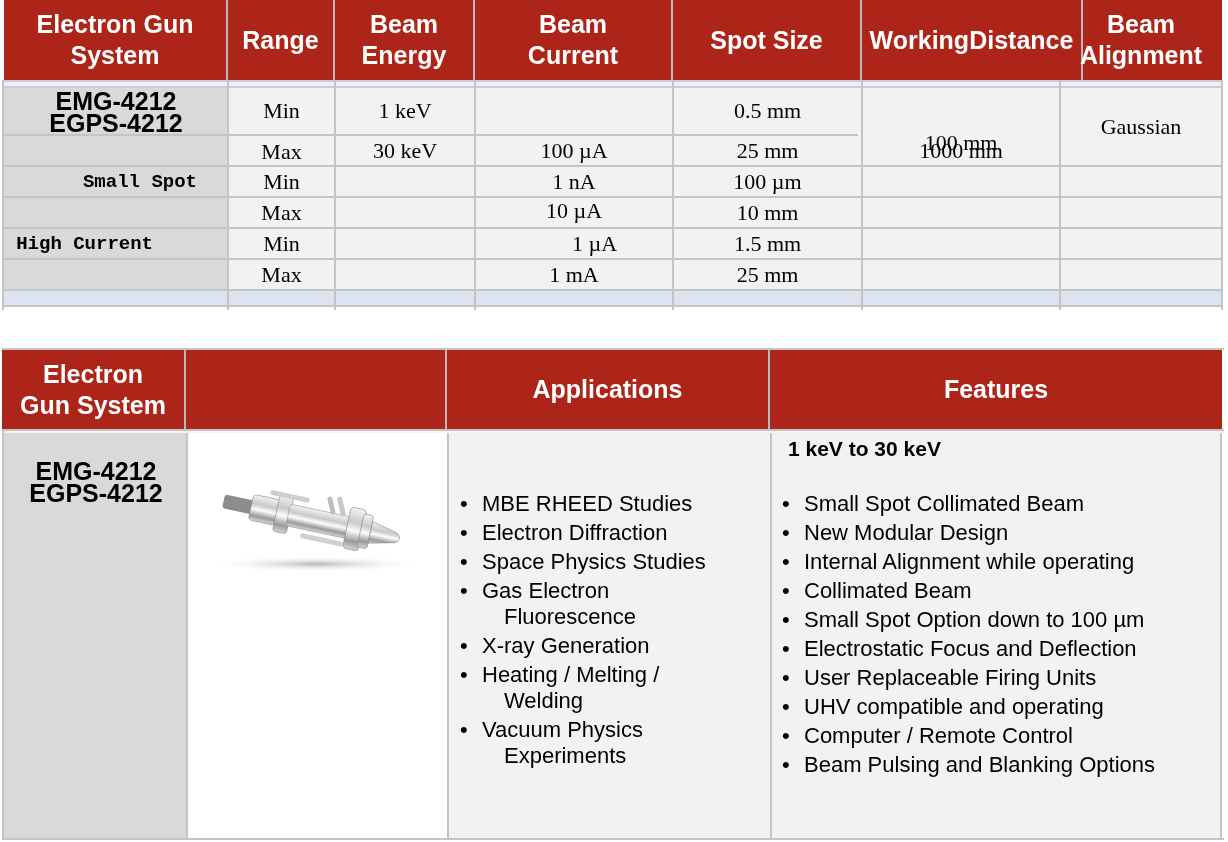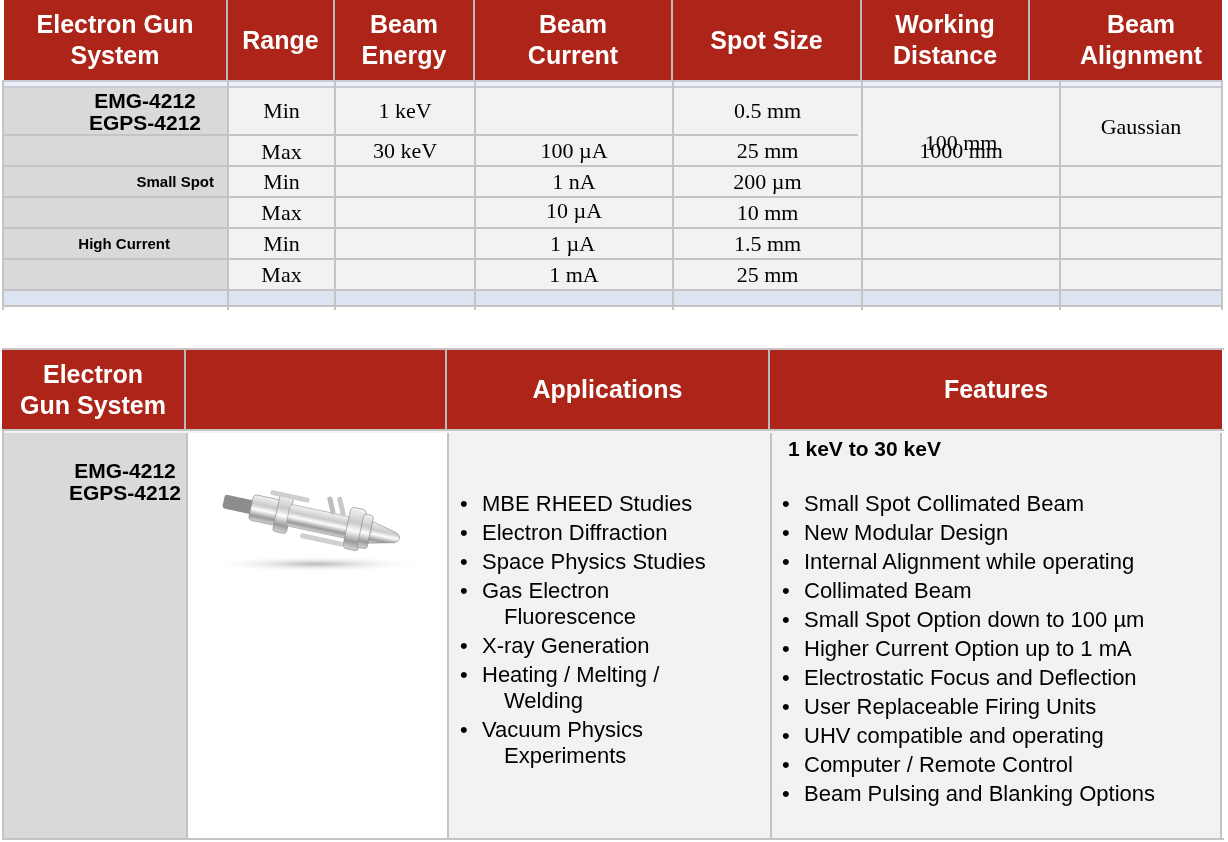--- a/index.html
+++ b/index.html
@@ -16,25 +16,25 @@
   }
   .vline { position: absolute; width: 2px; background: #c4c4c4; }
   .hline { position: absolute; height: 2px; background: #c4c4c4; }
 
   .cell {
     position: absolute; display: flex; align-items: center; justify-content: center;
     font-family: "Liberation Serif", serif; font-size: 22px; line-height: 24px;
   }
   .lbl {
     position: absolute; display: flex; align-items: center; justify-content: flex-end;
-    font-family: Liberation Sans, sans-serif; font-weight: bold; font-size: 15px; padding-right: 14px;
+    font-family: Liberation Mono, monospace; font-weight: bold; font-size: 19px; padding-right: 31px;
   }
   .lbl-c {
     position: absolute; text-align: center;
-    font-family: "Liberation Sans", sans-serif; font-weight: bold; font-size: 21px; line-height: 22px; margin-left: 29px;
+    font-family: "Liberation Sans", sans-serif; font-weight: bold; font-size: 25px; line-height: 22px;
   }
 
   ul.blist { list-style: none; font-family: "Liberation Sans", sans-serif; font-size: 22px; line-height: 29px; }
   ul.blist li { position: relative; padding-left: 24px; }
   ul.blist li::before { content: "•"; position: absolute; left: 2px; top: 0; }
   ul.apps li { line-height: 26px; margin-bottom: 3px; }
   ul.apps li .cont { display: block; padding-left: 22px; }
 </style>
 </head>
 <body>
@@ -53,21 +53,21 @@
     <span>Beam</span>
     <span>Energy</span>
   </div>
   <div class="hcell" style="left:471px;top:0;width:198px;height:80px;flex-direction:column;">
     <span>Beam</span>
     <span>Current</span>
   </div>
   <div class="hcell" style="left:669px;top:0;width:189px;height:80px;">
     <span>Spot Size</span>
   </div>
-  <div class="hcell" style="left:858px;top:0;width:168px;height:80px;flex-direction:column;">
+  <div class="hcell" style="left:858px;top:0;width:221px;height:80px;flex-direction:row;">
     <span>Working</span>
     <span>Distance</span>
   </div>
   <div class="hcell" style="left:1056px;top:0;width:162px;height:80px;flex-direction:column;border-right:none;">
     <span>Beam</span>
     <span>Alignment</span>
   </div>
 
   <div class="abs" style="left:0;top:80px;width:1218px;height:8px;background:#eef0f6;border-top:2px solid #c9ccd6;border-bottom:2px solid #c9ccd6;"></div>
 
@@ -105,29 +105,29 @@
 
   <div class="cell" style="left:224px;top:136px;width:107px;height:29px;padding-top:3px;">Max</div>
   <div class="cell" style="left:331px;top:136px;width:140px;height:29px;">30 keV</div>
   <div class="cell" style="left:471px;top:136px;width:198px;height:29px;">100 µA</div>
   <div class="cell" style="left:669px;top:136px;width:189px;height:29px;">25 mm</div>
   <div class="cell" style="left:858px;top:136px;width:198px;height:29px;">1000 mm</div>
 
   <div class="lbl" style="left:0;top:167px;width:224px;height:29px;">Small Spot</div>
   <div class="cell" style="left:224px;top:167px;width:107px;height:29px;">Min</div>
   <div class="cell" style="left:471px;top:167px;width:198px;height:29px;">1 nA</div>
-  <div class="cell" style="left:669px;top:167px;width:189px;height:29px;">200 µm</div>
+  <div class="cell" style="left:669px;top:167px;width:189px;height:29px;">100 µm</div>
 
   <div class="cell" style="left:224px;top:198px;width:107px;height:29px;">Max</div>
   <div class="cell" style="left:471px;top:198px;width:198px;height:25px;">10 µA</div>
   <div class="cell" style="left:669px;top:198px;width:189px;height:29px;">10 mm</div>
 
   <div class="lbl" style="left:0;top:229px;width:180px;height:29px;">High Current</div>
   <div class="cell" style="left:224px;top:229px;width:107px;height:29px;">Min</div>
-  <div class="cell" style="left:449px;top:229px;width:239px;height:29px;">1 µA</div>
+  <div class="cell" style="left:471px;top:229px;width:239px;height:29px;">1 µA</div>
   <div class="cell" style="left:669px;top:229px;width:189px;height:29px;">1.5 mm</div>
 
   <div class="cell" style="left:224px;top:260px;width:107px;height:29px;">Max</div>
   <div class="cell" style="left:471px;top:260px;width:198px;height:29px;">1 mA</div>
   <div class="cell" style="left:669px;top:260px;width:189px;height:29px;">25 mm</div>
 </div>
 
 <div class="abs" style="left:2px;top:348px;width:1222px;height:494px;">
 
   <div class="abs" style="left:0;top:0;width:1222px;height:2px;background:#c4c4c4;"></div>
@@ -206,21 +206,20 @@
   </div>
 
   <div class="abs" style="left:786px;top:88px;font-family:'Liberation Sans',sans-serif;font-weight:bold;font-size:21px;line-height:26px;">1 keV to 30 keV</div>
   <div class="abs" style="left:778px;top:141px;width:440px;">
     <ul class="blist">
       <li>Small Spot Collimated Beam</li>
       <li>New Modular Design</li>
       <li>Internal Alignment while operating</li>
       <li>Collimated Beam</li>
       <li>Small Spot Option down to 100 µm</li>
-      <li>Higher Current Option up to 1 mA</li>
       <li>Electrostatic Focus and Deflection</li>
       <li>User Replaceable Firing Units</li>
       <li>UHV compatible and operating</li>
       <li>Computer / Remote Control</li>
       <li>Beam Pulsing and Blanking Options</li>
     </ul>
   </div>
 </div>
 
 </body></html>

